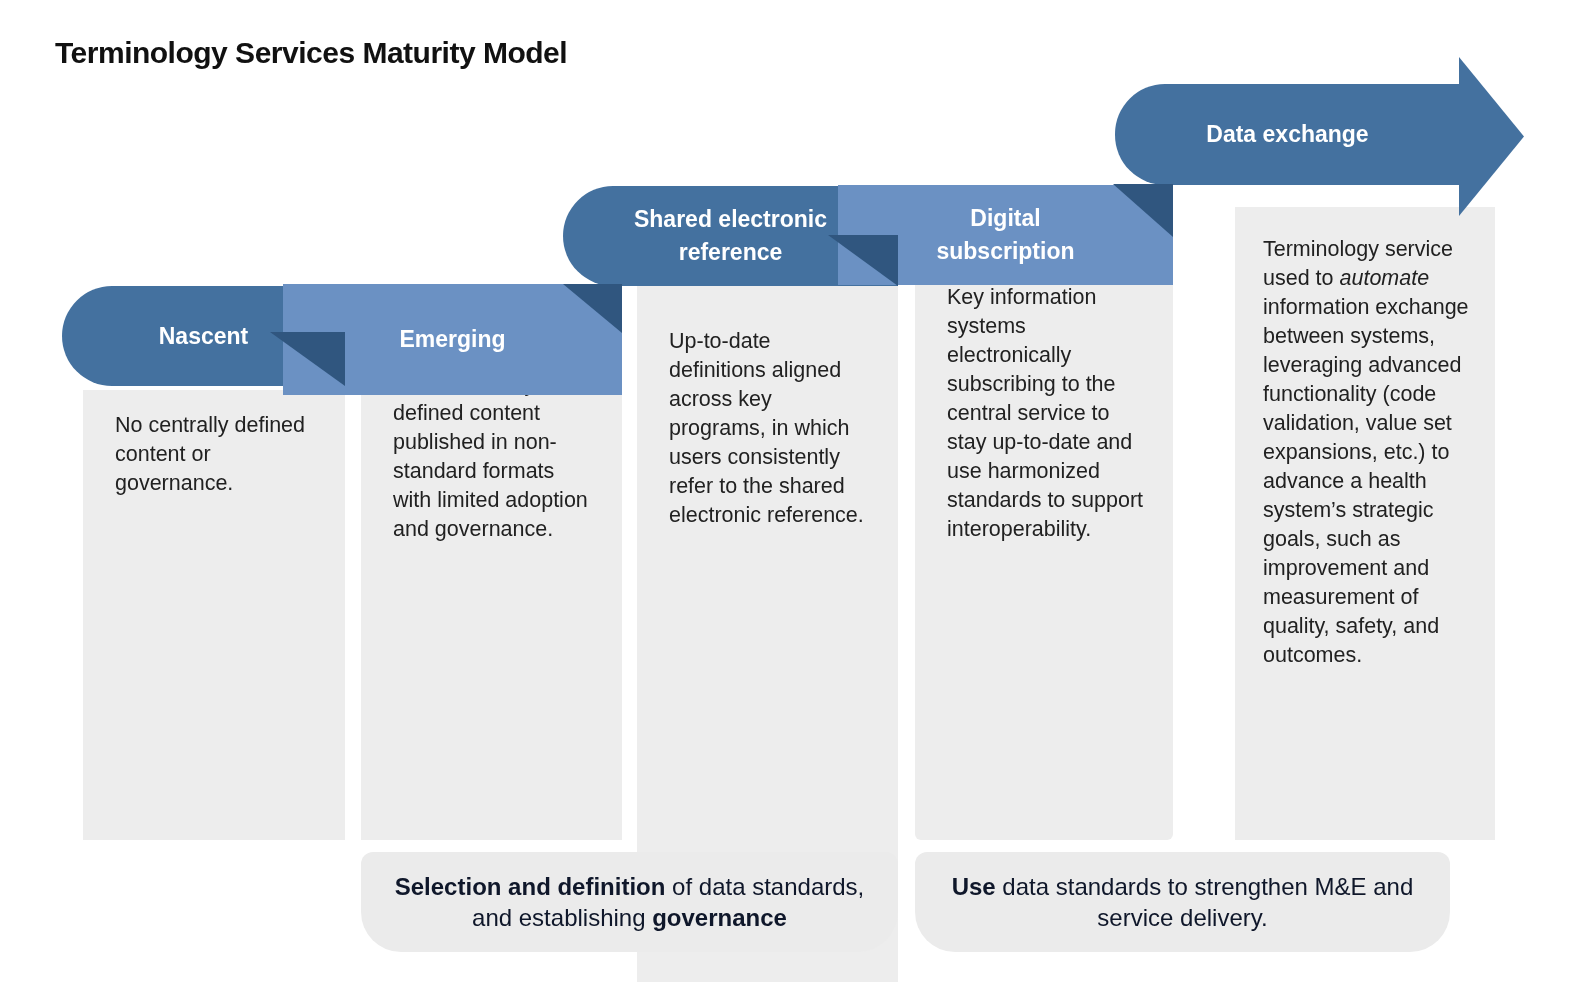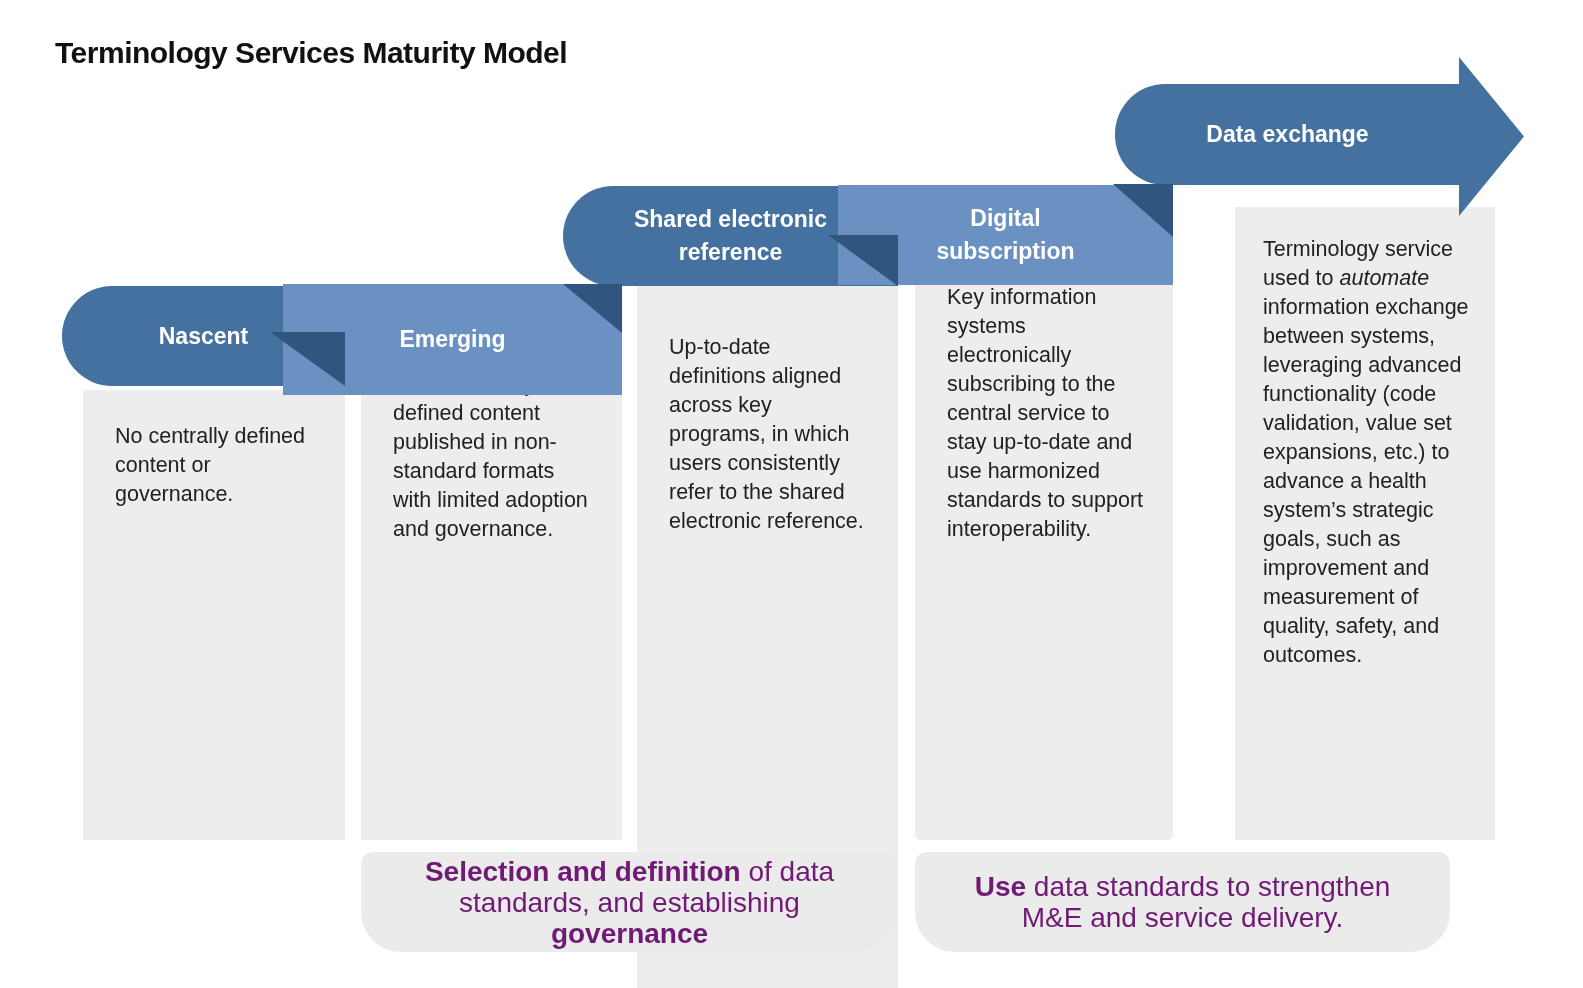--- a/index.html
+++ b/index.html
@@ -45,38 +45,38 @@
   }
   .f1{left:270px;top:332px;width:75px;height:54px;}
   .f2{left:563px;top:284px;width:59px;height:49px;}
   .f3{left:828px;top:235px;width:70px;height:51px;}
   .f4{left:1113px;top:184px;width:60px;height:53px;}
   
   .col{
     position:absolute;background:#EDEDED;z-index:1;
     box-sizing:border-box;
   }
-  .c1{left:83px; top:390px;width:262px;height:450px;padding:32px 30px 0 32px;}
+  .c1{left:83px; top:390px;width:262px;height:450px;padding:21px 30px 0 32px;}
   .c2{left:361px;top:333px;width:261px;height:507px;padding:37px 28px 0 32px;}
-  .c3{left:637px;top:286px;width:261px;height:702px;padding:47px 26px 0 32px;}
+  .c3{left:637px;top:280px;width:261px;height:702px;padding:47px 26px 0 32px;}
   .c4{left:915px;top:237px;width:258px;height:603px;padding:46px 24px 0 32px;border-radius:6px;}
   .c5{left:1190px;top:207px;width:260px;height:633px;padding:28px 22px 0 28px;margin-left:45px;}
   .desc{
     margin:0;font-size:21.5px;line-height:29px;color:#212121;
   }
   
   .footer{
     position:absolute;top:852px;height:100px;background:#EBEBEB;z-index:1;
     border-radius:12px 12px 40px 40px;
     display:flex;align-items:center;justify-content:center;text-align:center;
   }
   .ft1{left:361px;width:537px;}
   .ft2{left:915px;width:535px;}
   .ftext{
-    margin:4px;max-width:480px;font-size:28px;line-height:31px;color:#701a75;
+    margin:4px;max-width:480px;font-size:24px;line-height:31px;color:#0f172a;
   }
 </style>
 </head>
 <body>
 
 <div class="stage-canvas">
 
   <div class="page-title">Terminology Services Maturity Model</div>
 
   <div class="ribbon r1 dark round-left">

